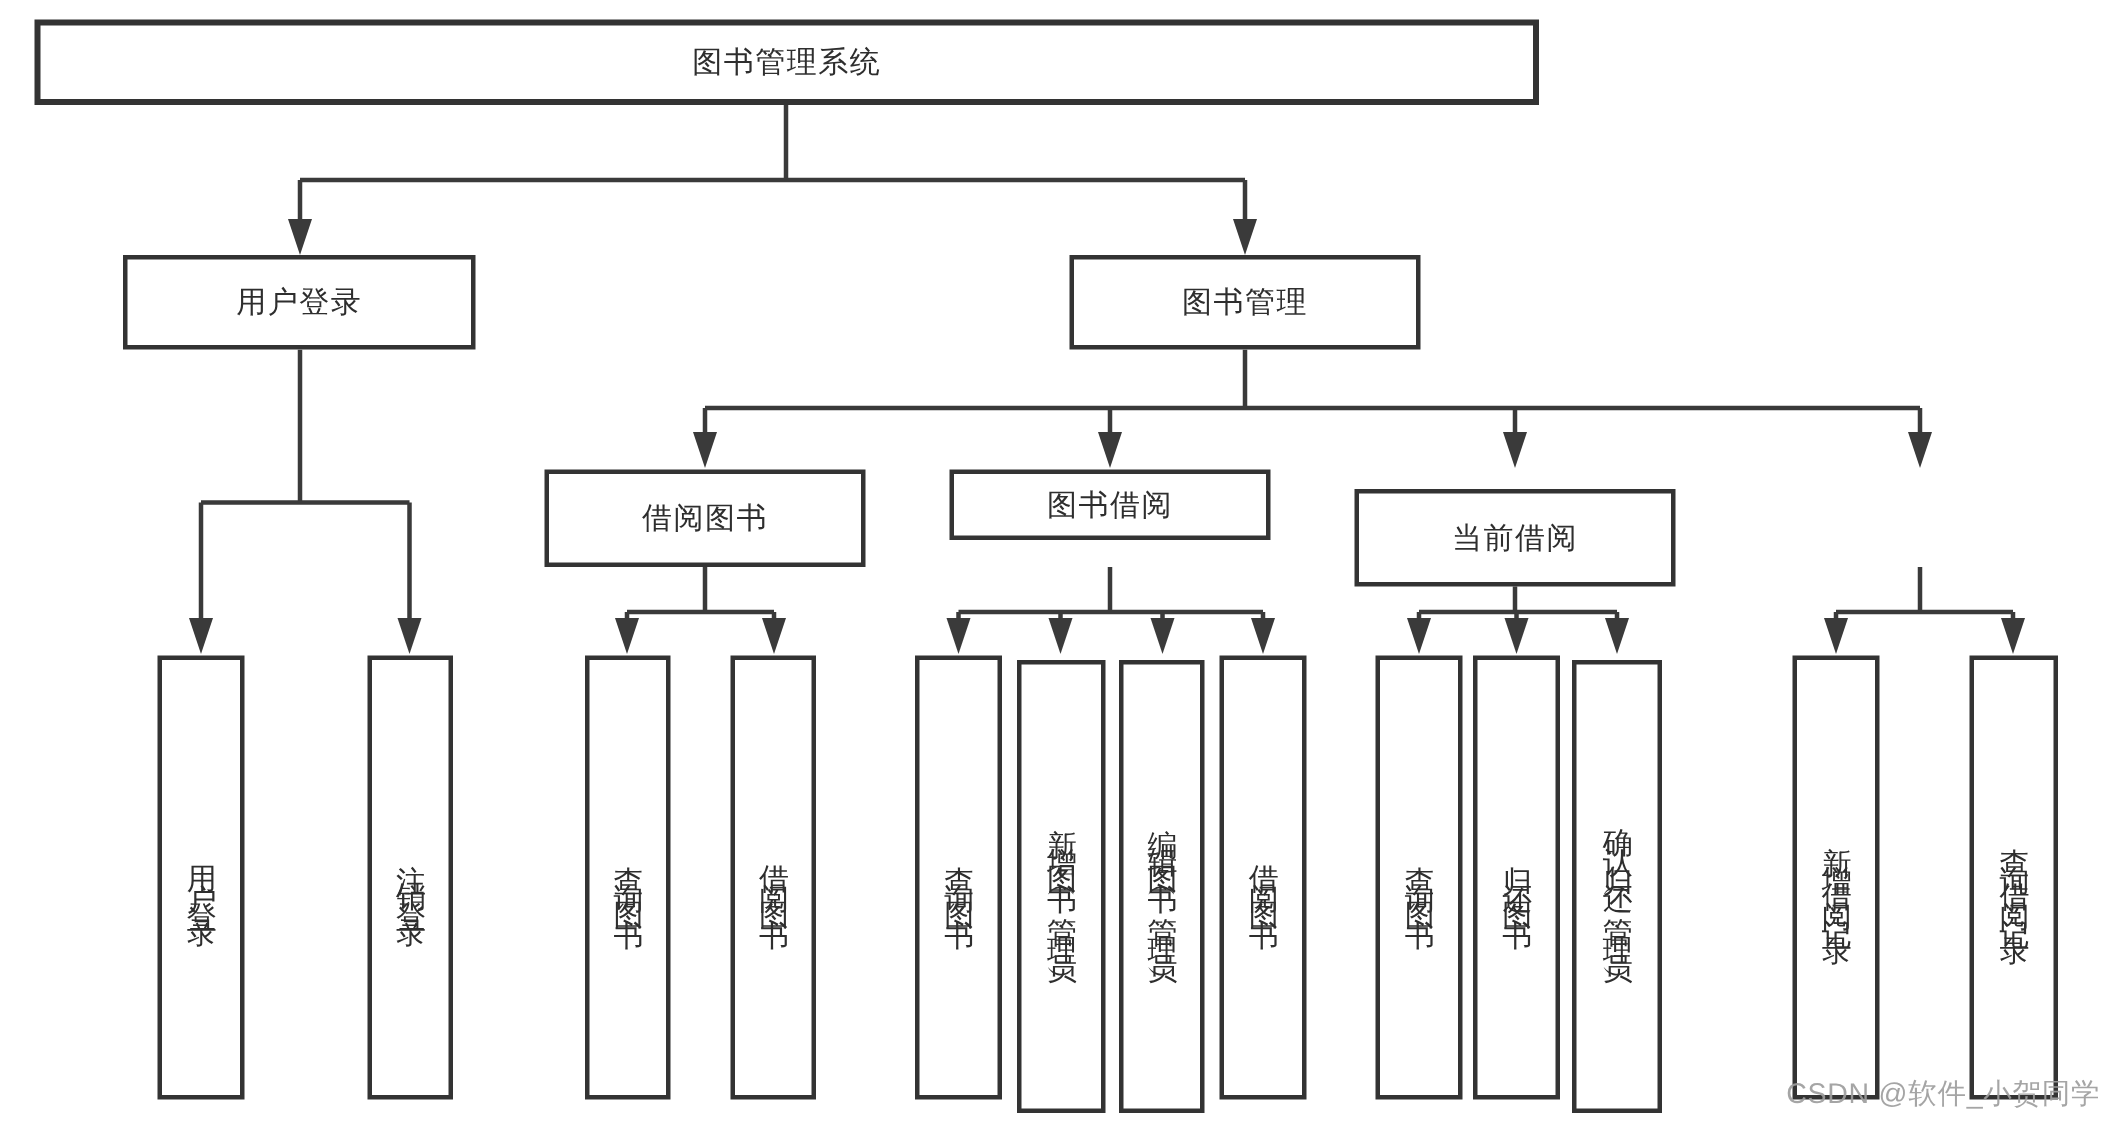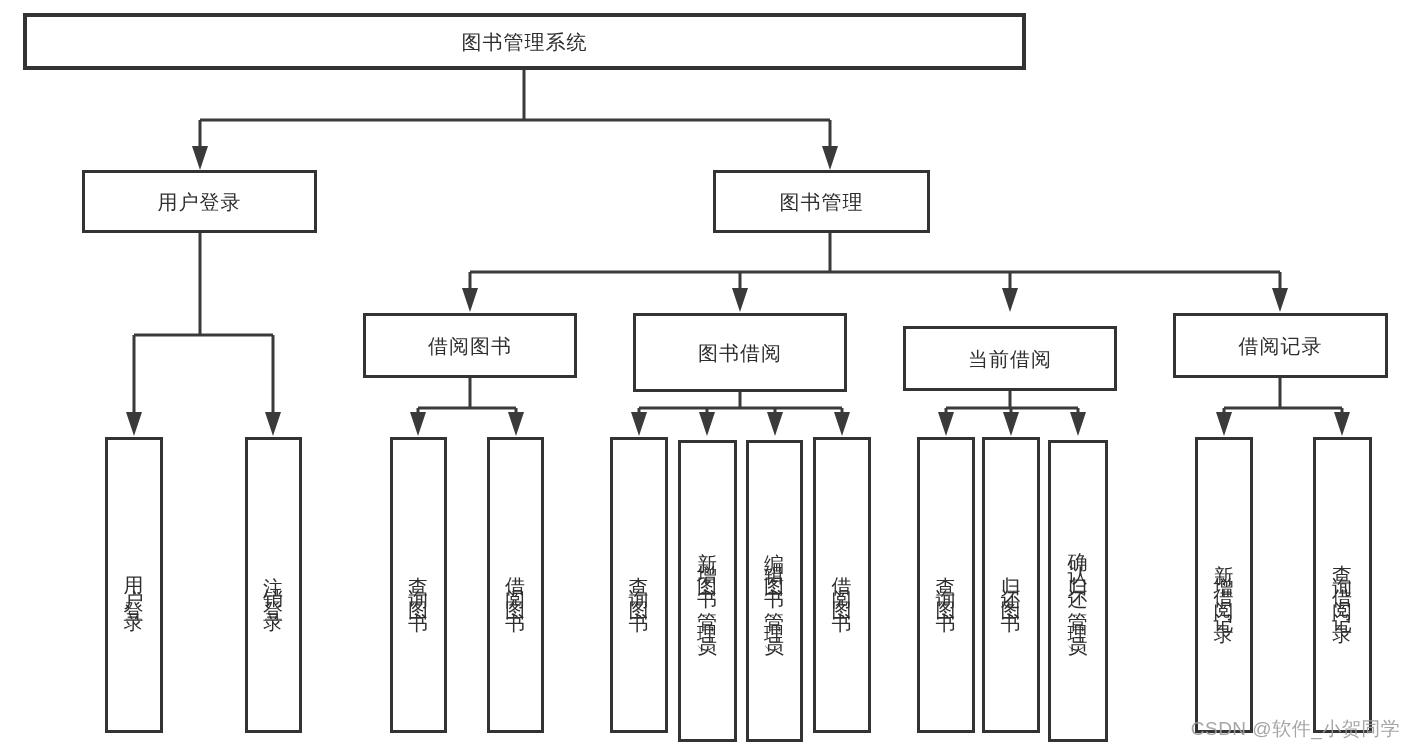--- a/index.html
+++ b/index.html
@@ -76,35 +76,32 @@
     <polygon class="arrow" points="1334,412 1350,412 1342,436"></polygon>
   </svg>
 
   <div class="box root" style="left:23px;top:13px;width:1003px;height:57px">
     <span class="label">图书管理系统</span>
   </div>
 
   <div class="box" style="left:82px;top:170px;width:235px;height:63px">
     <span class="label">用户登录</span>
   </div>
-  <div class="box" style="left:713px;top:170px;width:217px;height:63px">
+  <div class="box" style="left:713px;top:170px;width:234px;height:63px">
     <span class="label">图书管理</span>
   </div>
 
   <div class="box" style="left:363px;top:313px;width:214px;height:65px">
     <span class="label">借阅图书</span>
   </div>
-  <div class="box" style="left:633px;top:313px;width:214px;height:79px">
+  <div class="box" style="left:633px;top:313px;width:214px;height:47px">
     <span class="label">图书借阅</span>
   </div>
   <div class="box" style="left:903px;top:326px;width:214px;height:65px">
     <span class="label">当前借阅</span>
-  </div>
-  <div class="box" style="left:1173px;top:313px;width:215px;height:65px">
-    <span class="label">借阅记录</span>
   </div>
 
   <div class="box v" style="left:105px;top:437px;width:58px;height:296px">
     <span class="label">用户登录</span>
   </div>
   <div class="box v" style="left:245px;top:437px;width:57px;height:296px">
     <span class="label">注销登录</span>
   </div>
 
   <div class="box v" style="left:390px;top:437px;width:57px;height:296px">

